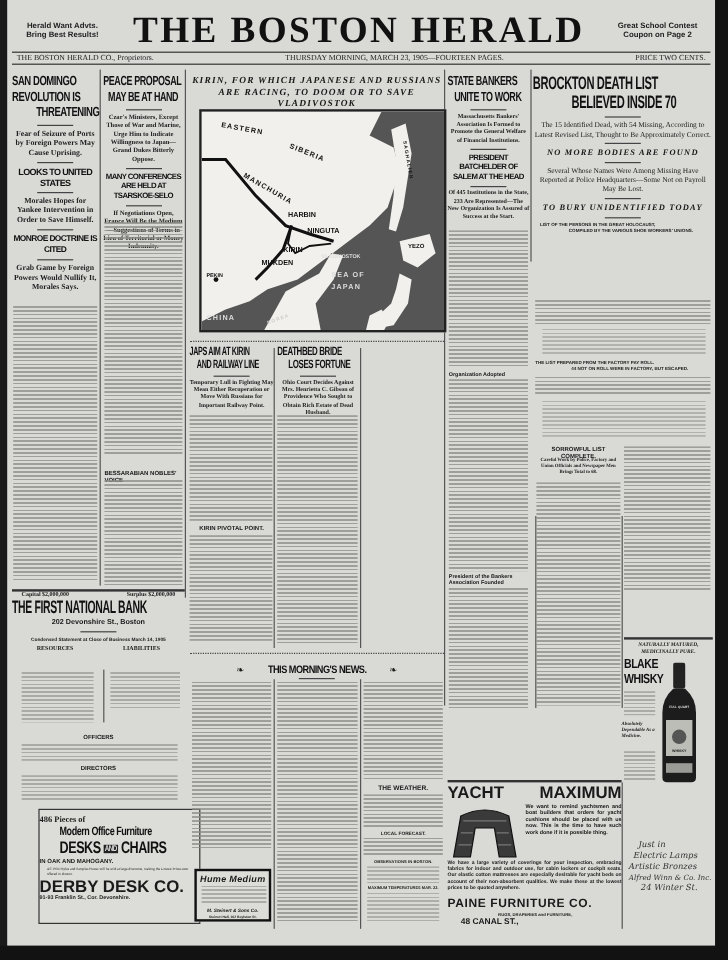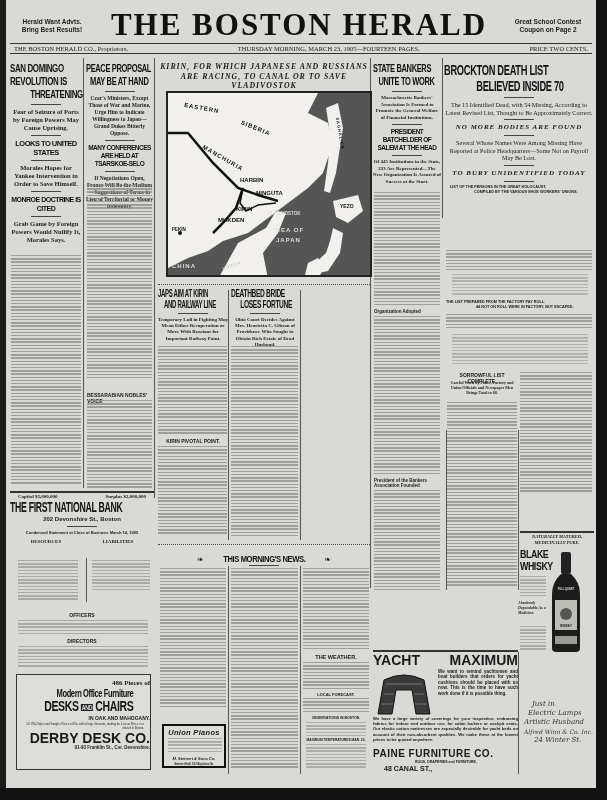--- a/index.html
+++ b/index.html
@@ -86,21 +86,21 @@
     <div class="head-cond" style="font-size:6.5px;line-height:8px;text-align:center">MANY CONFERENCES ARE HELD AT TSARSKOE-SELO</div>
     <div class="rule-sm"></div>
     <div class="deck" style="font-size:5.5px;line-height:7px">If Negotiations Open, France Will Be the Medium—Suggestions of Terms in Lieu of Territorial or Money Indemnity.</div>
   </div>
   <div class="body-text" style="left:81px;top:185px;width:65px;height:195px"></div>
   <div class="abs sans-b" style="left:81px;top:392px;width:66px;font-size:5px;line-height:6px">BESSARABIAN NOBLES' VOICE</div>
   <div class="body-text" style="left:81px;top:400px;width:65px;height:88px"></div>
 
   <div class="abs italic-head" style="left:152px;top:62px;width:212px;font-size:7.8px;line-height:9.5px;text-align:center">
     <div>KIRIN, FOR WHICH JAPANESE AND RUSSIANS</div>
-    <div>ARE RACING, TO CANAL OR TO SAVE VLADIVOSTOK</div>
+    <div>ARE RACING, TO DOOM OR TO SAVE VLADIVOSTOK</div>
   </div>
   <div class="map">
     <svg width="206" height="186" viewBox="0 0 206 186">
       <path d="M150,0 L206,0 L206,186 L100,186 L95,160 L110,140 L118,120 L108,118 L98,135 L70,150 L50,186 L0,186 L0,175 L20,165 L40,158 L55,148 L80,140 L100,125 L120,110 L140,95 L155,80 L165,50 L160,30 L140,20 Z" fill="#555"></path>
       <path d="M158,15 L170,10 L175,35 L168,80 L162,100 L156,98 L160,70 L162,40 Z" fill="#f1f0ec"></path>
       <path d="M165,108 L190,102 L195,118 L180,130 L168,124 Z" fill="#f1f0ec"></path>
       <path d="M165,135 L175,140 L172,160 L160,178 L150,180 L145,172 L158,160 L162,148 Z" fill="#f1f0ec"></path>
       <path d="M140,170 L150,165 L156,175 L150,186 L136,186 Z" fill="#f1f0ec"></path>
       <path d="M0,40 L20,40 L45,70 L70,95 L90,102 L110,108" stroke="#111" stroke-width="2.5" fill="none"></path>
       <path d="M75,95 L68,115 L55,130 L45,140" stroke="#111" stroke-width="2.5" fill="none"></path>
@@ -210,21 +210,21 @@
     </div>
   </div>
   <div class="body-text" style="left:12px;top:560px;width:60px;height:42px;opacity:.6"></div>
   <div class="vr" style="left:80px;top:558px;height:44px"></div>
   <div class="body-text" style="left:86px;top:560px;width:58px;height:30px;opacity:.6"></div>
   <div class="abs sans-b" style="left:4px;top:612px;width:144px;text-align:center;font-size:5px">OFFICERS</div>
   <div class="body-text" style="left:12px;top:620px;width:130px;height:14px;opacity:.6"></div>
   <div class="abs sans-b" style="left:4px;top:638px;width:144px;text-align:center;font-size:5px">DIRECTORS</div>
   <div class="body-text" style="left:12px;top:646px;width:130px;height:22px;opacity:.6"></div>
 
-  <div class="ad-box" style="left:10px;top:674px;width:135px;height:96px;text-align:right">
+  <div class="ad-box" style="left:26px;top:674px;width:135px;height:96px;text-align:left">
     <div class="sans-b" style="font-size:7px;line-height:9px;margin-top:4px;font-family:'Liberation Serif',serif">486 Pieces of</div>
     <div class="head-cond" style="font-size:10px;line-height:11px;text-transform:none;transform:scaleX(.75);transform-origin:center top;white-space:nowrap">Modern Office Furniture</div>
     <div class="head-cond" style="font-size:14px;line-height:15px;transform:scaleX(.75);transform-origin:center top;white-space:nowrap">
       <span>DESKS</span>
       <span style="font-size:7px;background:#222;color:#ddd;padding:0 1px;vertical-align:middle">AND</span>
       <span>CHAIRS</span>
     </div>
     <div class="sans-b" style="font-size:5px;line-height:7px">IN OAK AND MAHOGANY.</div>
     <div style="font-size:3px;line-height:4px;padding:0 6px">All 1904 Styles and Samples Pieces will be sold at large discounts, making the Lowest Prices ever offered in Boston.</div>
     <div class="sans-b" style="font-size:14px;line-height:13px;margin-top:2px">DERBY DESK CO.</div>
@@ -246,21 +246,21 @@
   <div class="abs sans-b" style="left:297px;top:654px;width:66px;text-align:center;font-size:5.5px">THE WEATHER.</div>
   <div class="body-text" style="left:297px;top:662px;width:66px;height:28px"></div>
   <div class="abs sans-b" style="left:297px;top:692px;width:66px;text-align:center;font-size:4px">LOCAL FORECAST.</div>
   <div class="body-text" style="left:297px;top:698px;width:66px;height:16px"></div>
   <div class="abs sans-b" style="left:297px;top:716px;width:66px;text-align:center;font-size:3.5px">OBSERVATIONS IN BOSTON.</div>
   <div class="body-text" style="left:300px;top:722px;width:60px;height:14px;opacity:.55"></div>
   <div class="abs sans-b" style="left:297px;top:738px;width:66px;text-align:center;font-size:3.3px">MAXIMUM TEMPERATURES MAR. 22.</div>
   <div class="body-text" style="left:300px;top:744px;width:60px;height:26px;opacity:.55"></div>
 
   <div class="ad-box" style="left:156px;top:724px;width:64px;height:44px;border:2px solid #111;text-align:center">
-    <div class="italic-head" style="font-family:'Liberation Sans',sans-serif;font-size:7.5px;line-height:9px;margin-top:2px;letter-spacing:.3px">Union Pianos</div>
+    <div class="italic-head" style="font-family:'Liberation Sans',sans-serif;font-size:7.5px;line-height:9px;margin-top:2px;letter-spacing:.3px">Hume Medium</div>
     <div class="body-text" style="left:4px;top:12px;width:54px;height:16px;opacity:.6"></div>
     <div class="sans-b" style="position:absolute;left:0;top:30px;width:60px;font-size:4px;font-style:italic">M. Steinert &amp; Sons Co.</div>
     <div class="sans-b" style="position:absolute;left:0;top:36px;width:60px;font-size:2.8px">Steinert Hall, 162 Boylston St.</div>
   </div>
 
   <div class="hr" style="left:514px;top:531px;width:74px;height:1.5px;background:#333"></div>
   <div class="abs italic-head" style="left:514px;top:534px;width:74px;font-size:4.5px;line-height:6px;text-align:center;letter-spacing:0">
     <div>NATURALLY MATURED,</div>
     <div>MEDICINALLY PURE.</div>
   </div>
@@ -300,20 +300,20 @@
   <div class="abs sans-b" style="left:432px;top:669px;width:80px;font-size:4.5px;line-height:5.4px;text-align:justify">We want to remind yachtsmen and boat builders that orders for yacht cushions should be placed with us now. This is the time to have such work done if it is possible thing.</div>
   <div class="abs sans-b" style="left:367px;top:716px;width:145px;font-size:4.2px;line-height:5.2px;text-align:justify">We have a large variety of coverings for your inspection, embracing fabrics for indoor and outdoor use, for cabin lockers or cockpit seats. Our elastic cotton mattresses are especially desirable for yacht beds on account of their non-absorbent qualities. We make these at the lowest prices to be quoted anywhere.</div>
   <div class="abs sans-b" style="left:367px;top:748px;width:145px;font-size:10px;line-height:12px;letter-spacing:.5px">PAINE FURNITURE CO.</div>
   <div class="abs sans-b" style="left:380px;top:760px;width:120px;font-size:3.5px;text-align:center">RUGS, DRAPERIES and FURNITURE,</div>
   <div class="abs sans-b" style="left:378px;top:765px;width:120px;font-size:7px">48 CANAL ST.,</div>
 
   <div class="vr" style="left:512px;top:652px;height:122px"></div>
   <div class="abs" style="left:518px;top:700px;width:70px;font-family:'DejaVu Serif',serif;font-style:italic;font-size:7px;line-height:9px;color:#333">
     <div style="padding-left:8px">Just in</div>
     <div style="padding-left:4px">Electric Lamps</div>
-    <div>Artistic Husband</div>
+    <div>Artistic Bronzes</div>
     <div style="font-size:6px">Alfred Winn &amp; Co. Inc.</div>
     <div style="padding-left:10px">24 Winter St.</div>
   </div>
 </div>
 
 <div class="edge-right"></div>
 <div class="edge-bottom"></div>
 
 </body></html>

